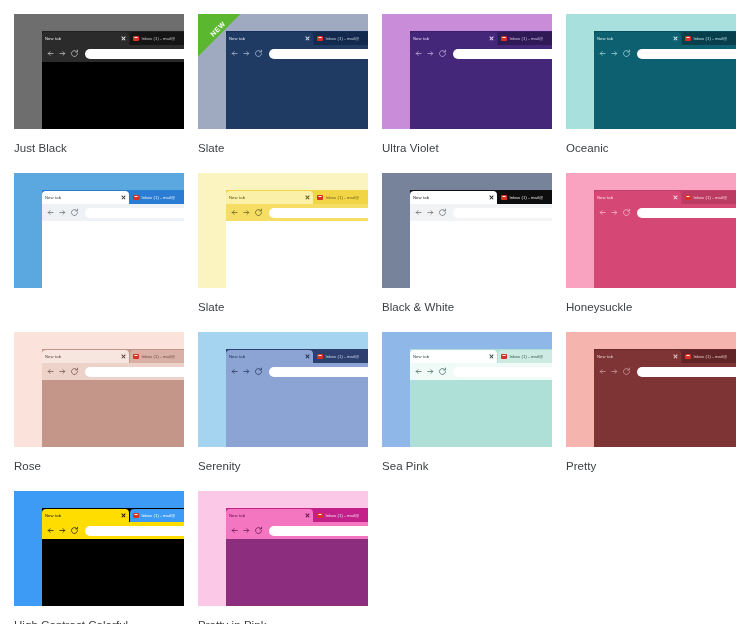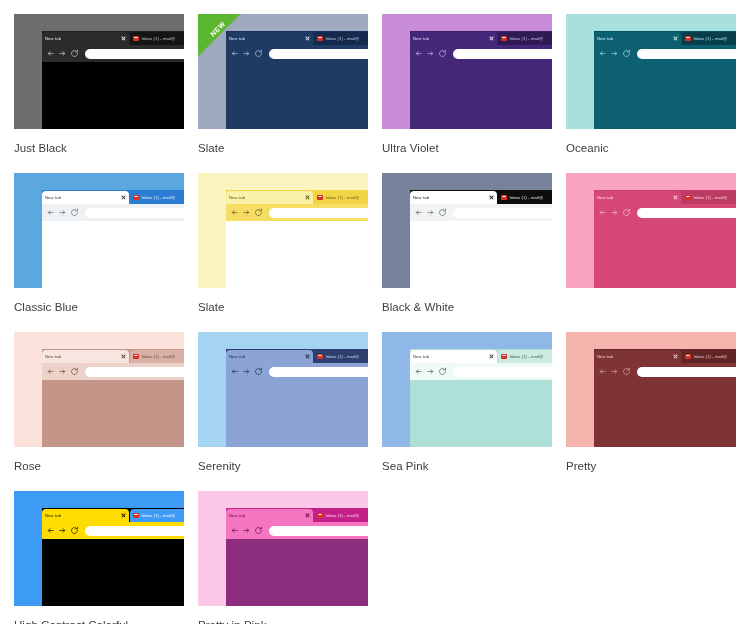--- a/index.html
+++ b/index.html
@@ -363,21 +363,20 @@
               <svg viewBox="0 0 24 24" fill="none" stroke="#5f6368" stroke-width="2.2" stroke-linecap="round" stroke-linejoin="round">
                 <path d="M20 12a8 8 0 1 1-2.6-5.9"></path>
                 <polyline points="20,3 20,8 15,8"></polyline>
               </svg>
             </span>
             <span class="omnibox"></span>
           </div>
           <div class="viewport" style="background:#ffffff"></div>
         </div>
       </div>
-      <div class="theme-name">Classic Blue</div>
     </div>
     <div class="theme-card">
       <div class="thumb" style="background:#fbf3c0">
         <div class="win" style="background:#f2d544">
           <div class="tabstrip">
             <div class="tab active" style="background:#fbf0a8;color:#5b5016">
               <span class="tab-label">New tab</span>
               <span class="tab-close"></span>
             </div>
             <div class="tab inactive" style="background:#f2d544;color:#6b5c18">
@@ -480,20 +479,21 @@
               <svg viewBox="0 0 24 24" fill="none" stroke="#f6c3d4" stroke-width="2.2" stroke-linecap="round" stroke-linejoin="round">
                 <path d="M20 12a8 8 0 1 1-2.6-5.9"></path>
                 <polyline points="20,3 20,8 15,8"></polyline>
               </svg>
             </span>
             <span class="omnibox"></span>
           </div>
           <div class="viewport" style="background:#d54876"></div>
         </div>
       </div>
+      <div class="theme-name">Honeysuckle</div>
     </div>
     <div class="theme-card">
       <div class="thumb" style="background:#fbe3dc">
         <div class="win" style="background:#c49589">
           <div class="tabstrip">
             <div class="tab active" style="background:#f7e6df;color:#5e4038">
               <span class="tab-label">New tab</span>
               <span class="tab-close"></span>
             </div>
             <div class="tab inactive" style="background:#d8b0a5;color:#6b483f">

